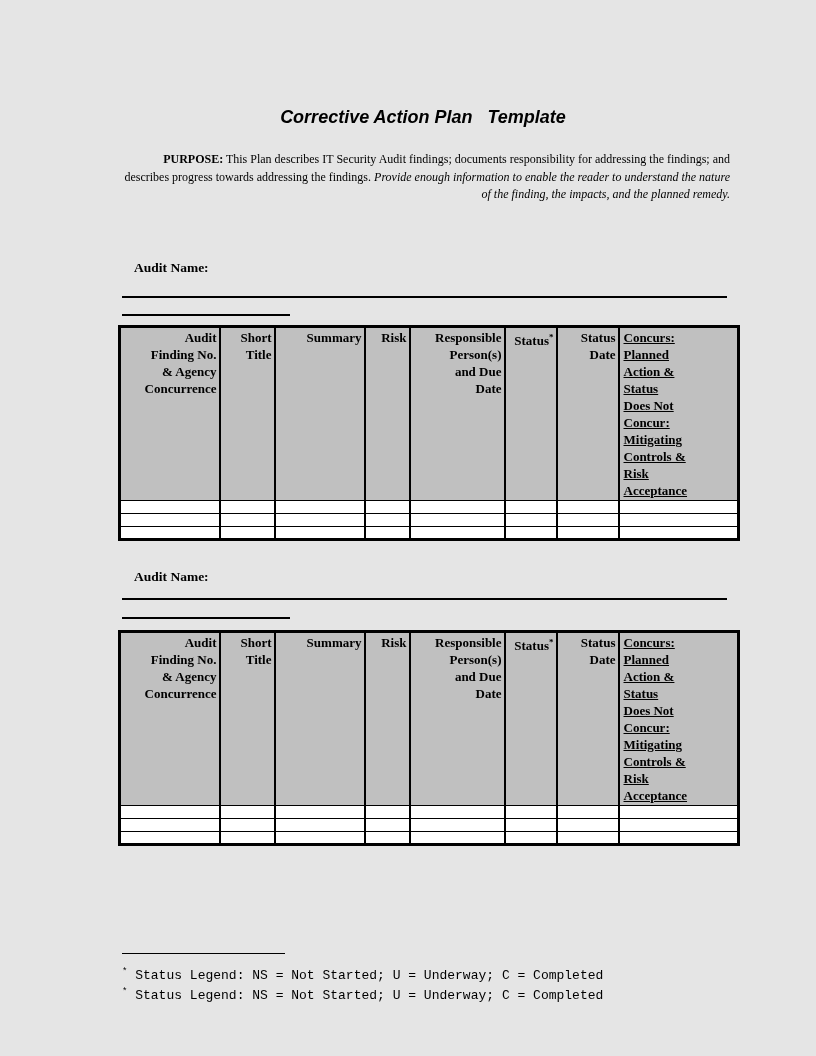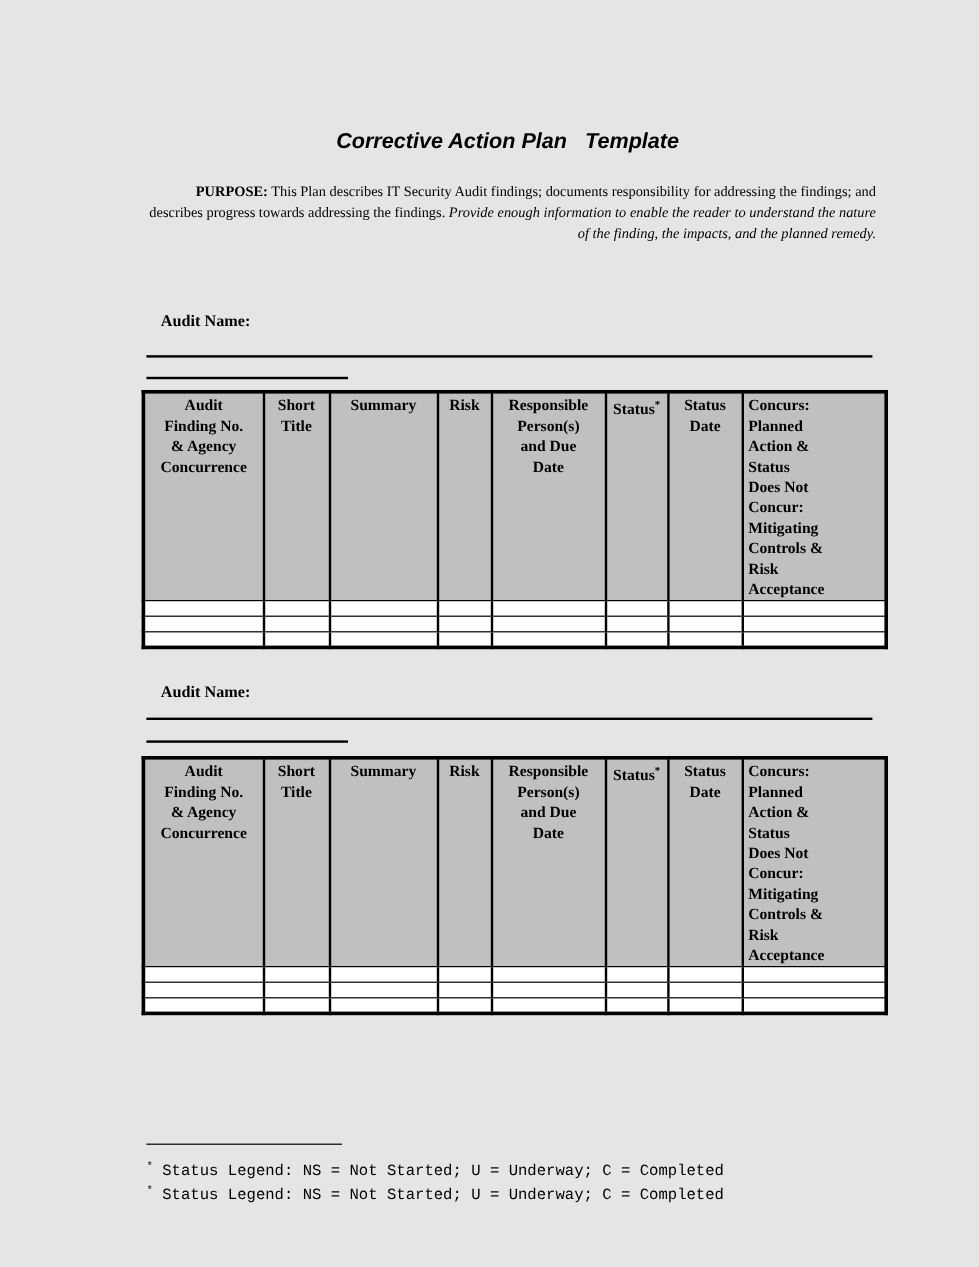--- a/index.html
+++ b/index.html
@@ -47,25 +47,25 @@
     width: 619px; table-layout: fixed; border-collapse: collapse;
     border: 3px solid #000;
   }
   table.t1 { top: 325px; }
   table.t2 { top: 630px; }
   .cap-table th {
     background: #c0c0c0;
     border-left: 2px solid #000; border-right: 2px solid #000;
     border-bottom: 1px solid #000;
     font-size: 13px; line-height: 17px; font-weight: bold;
-    vertical-align: top; text-align: center;
+    vertical-align: top; text-align: right;
     white-space: pre-line;
     height: 169px; padding: 1px 2px;
   }
-  .cap-table th.left { text-align: left; padding-left: 4px; }
+  .cap-table th.left { text-align: left; padding-left: 4px; text-decoration: underline; }
   .cap-table th sup { font-size: 9px; }
   .cap-table td {
     border-left: 2px solid #000; border-right: 2px solid #000;
     border-top: 1px solid #000; border-bottom: 1px solid #000;
     height: 13px; padding: 0 2px;
     background: #fff;
   }
 
   .footnote-sep {
     position: absolute; top: 953px; left: 122px; width: 163px;

